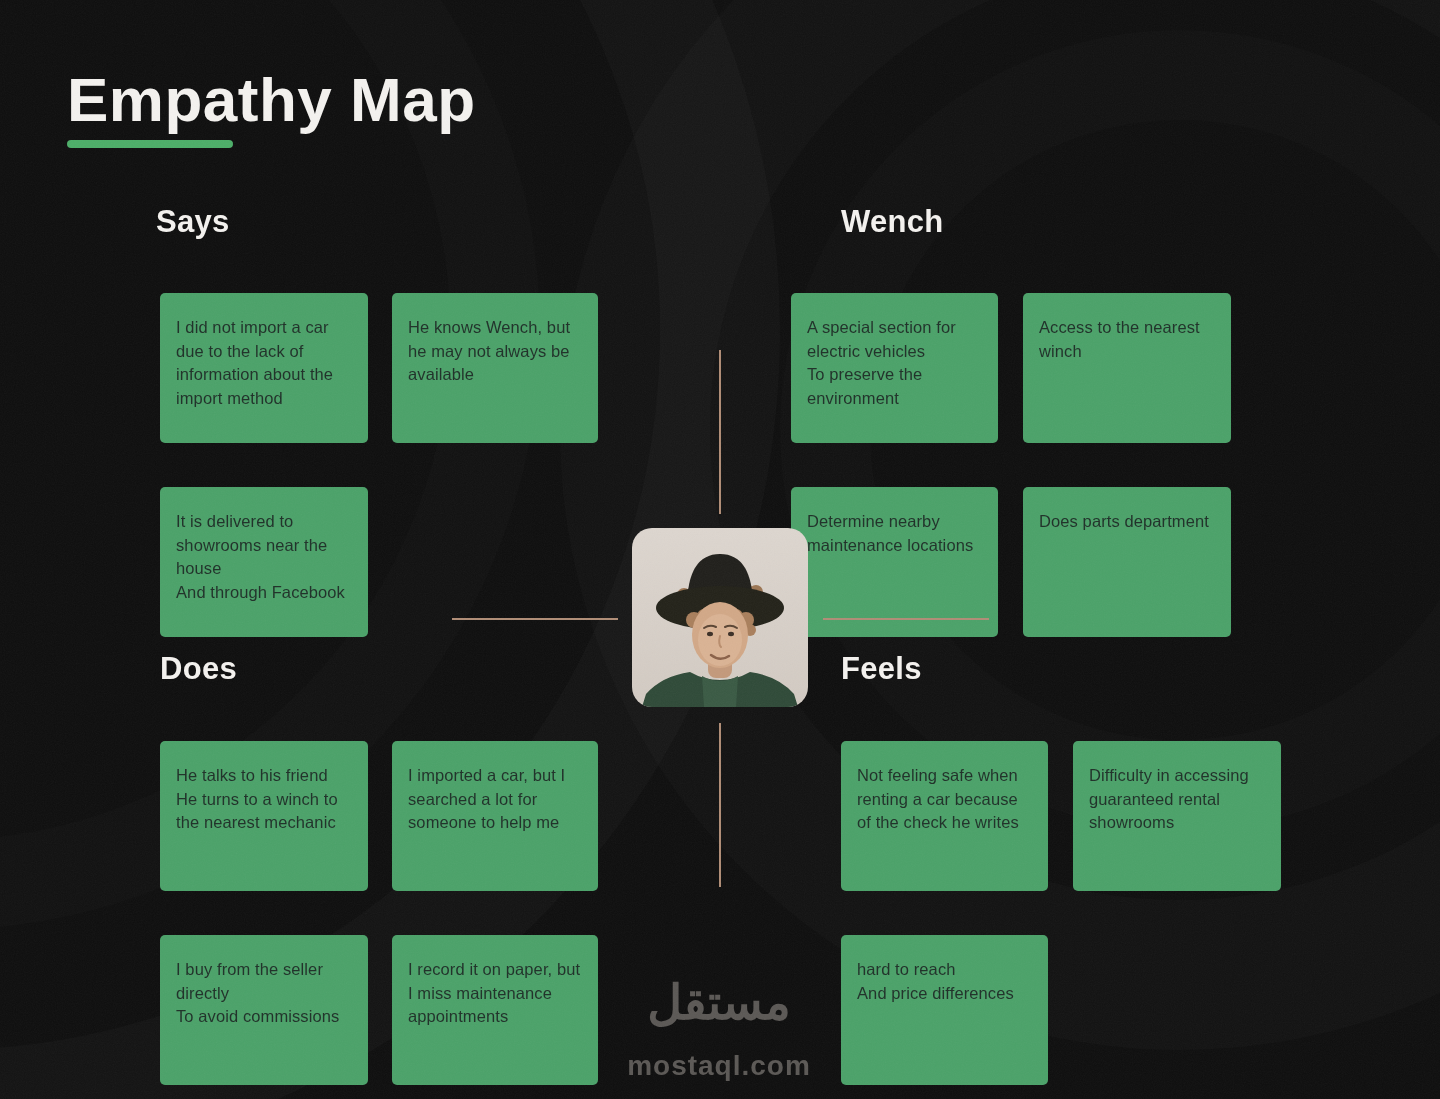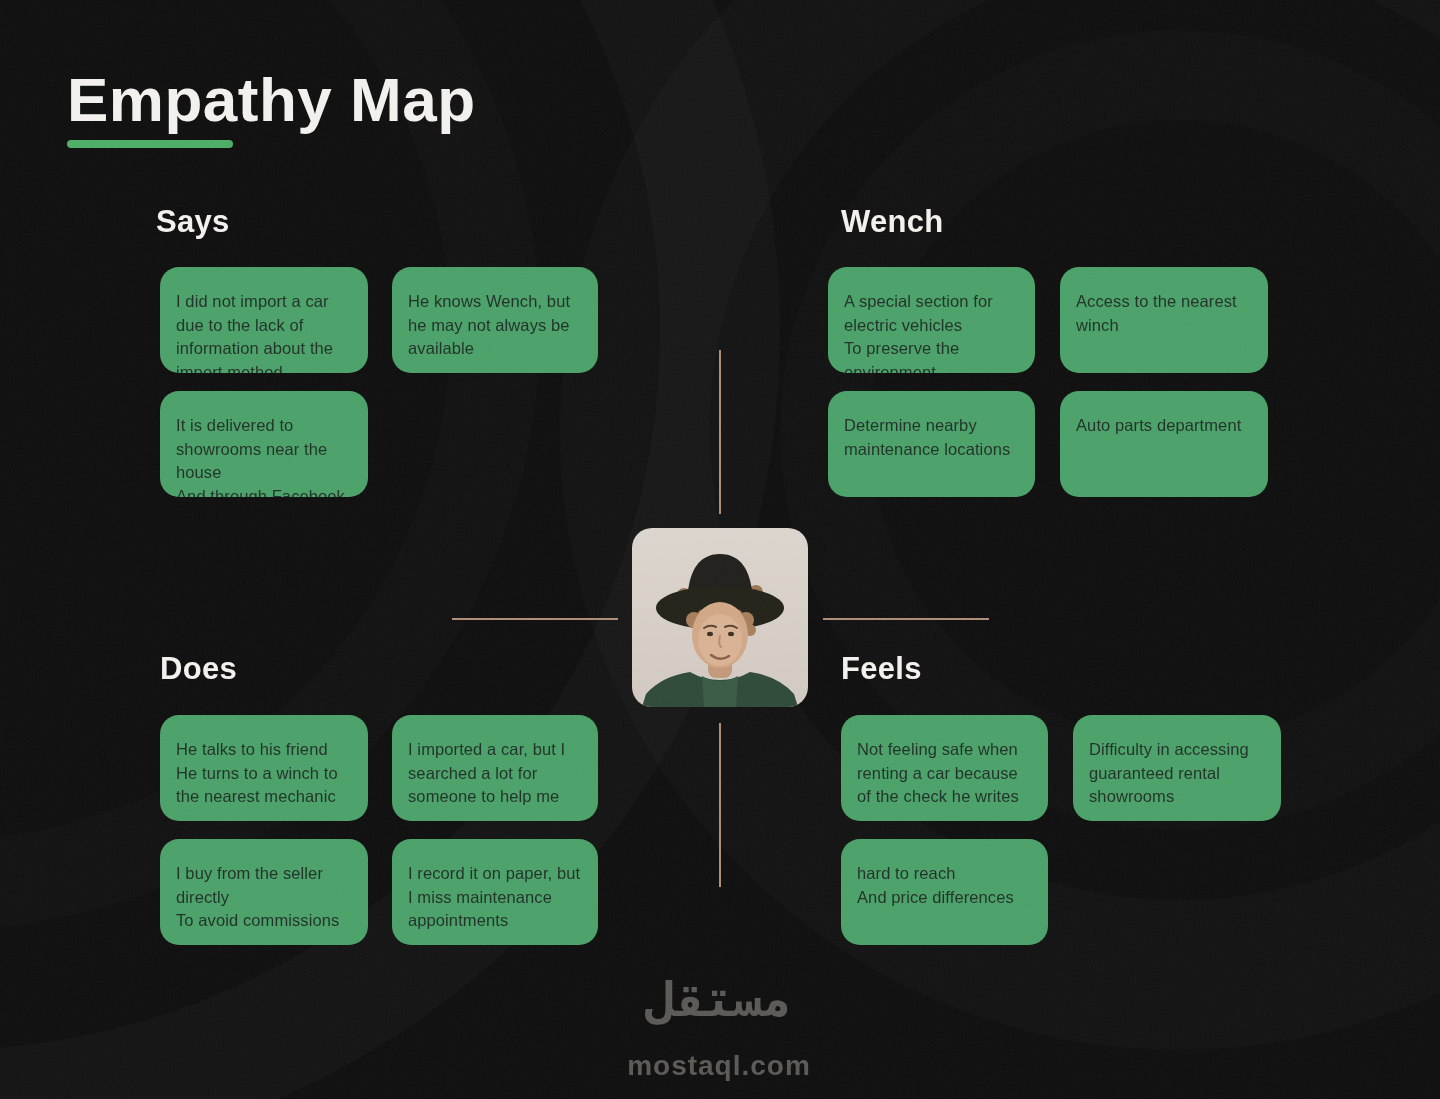--- a/index.html
+++ b/index.html
@@ -51,30 +51,31 @@
   .label-feels  { left: 841px; top: 651px; }
 
   .cards {
     position: absolute;
     display: grid;
     row-gap: 18px;
   }
   .cards-left  { grid-template-columns: 208px 206px; column-gap: 24px; }
   .cards-right { grid-template-columns: 207px 208px; column-gap: 25px; }
   .cards-says   { left: 160px; top: 267px; }
-  .cards-thinks { left: 828px; top: 267px; }
+  .cards-thinks { left: 791px; top: 267px; }
   .cards-does   { left: 160px; top: 715px; }
   .cards-feels  { left: 841px; top: 715px; }
 
   .card {
-    height: 106px;
+    height: 150px;
     background: var(--card-green);
-    border-radius: 19px;
+    border-radius: 5px;
     padding: 23px 14px 14px 16px;
     overflow: hidden;
+    margin-top: 26px;
   }
   .card-text {
     display: block;
     font-size: 16.5px; line-height: 1.43; font-weight: 500;
     color: var(--card-text);
     white-space: pre-line;
     letter-spacing: 0.1px;
   }
 
   
@@ -89,21 +90,21 @@
     width: 176px; height: 179px;
     border-radius: 20px; overflow: hidden;
     display: block;
   }
 
   .watermark {
     position: absolute; left: 599px; top: 972px; width: 240px;
     text-align: center; color: var(--watermark-gray);
   }
   .watermark-arabic {
-    font-family: Liberation Mono, monospace;
+    font-family: Liberation Sans, sans-serif;
     font-size: 48px; font-weight: 700; line-height: 1.3;
     direction: rtl;
   }
   .watermark-site {
     font-family: "Liberation Sans", sans-serif;
     font-size: 28px; font-weight: 700; letter-spacing: 1px;
     margin-top: 16px;
   }
 </style>
 </head>
@@ -142,21 +143,21 @@
         <span class="card-text">A special section for electric vehicles
 To preserve the environment</span>
       </div>
     <div class="card">
         <span class="card-text">Access to the nearest winch</span>
       </div>
     <div class="card">
         <span class="card-text">Determine nearby maintenance locations</span>
       </div>
     <div class="card">
-        <span class="card-text">Auto parts department</span>
+        <span class="card-text">Does parts department</span>
       </div>
   </div>
 
   <div class="cards cards-left cards-does">
     <div class="card">
         <span class="card-text">He talks to his friend
 He turns to a winch to the nearest mechanic</span>
       </div>
     <div class="card">
         <span class="card-text">I imported a car, but I searched a lot for someone to help me</span>

